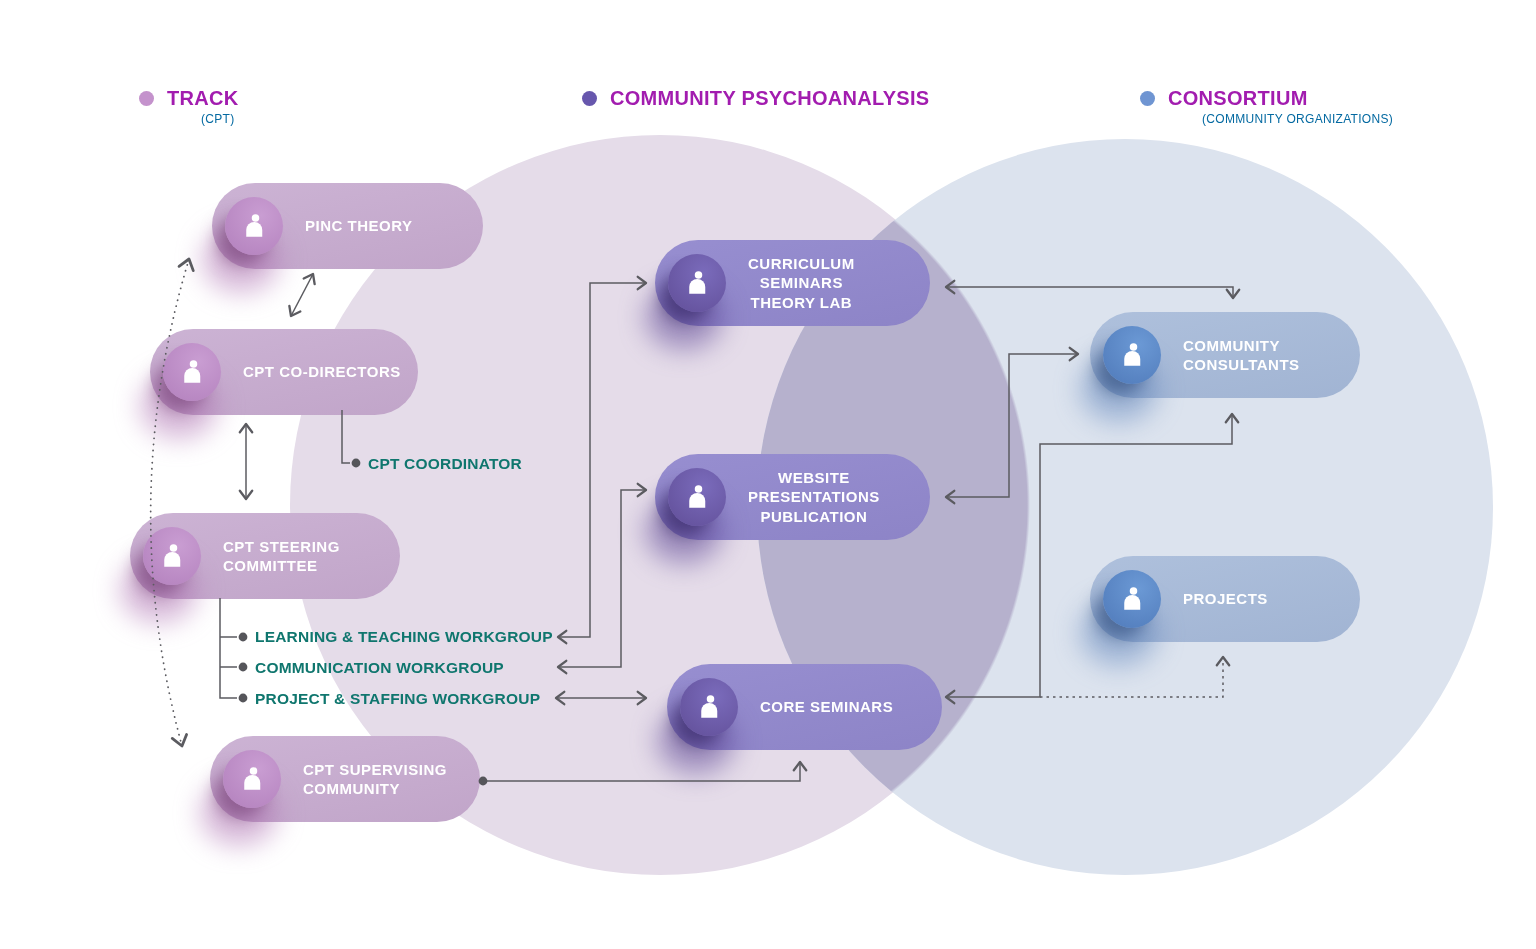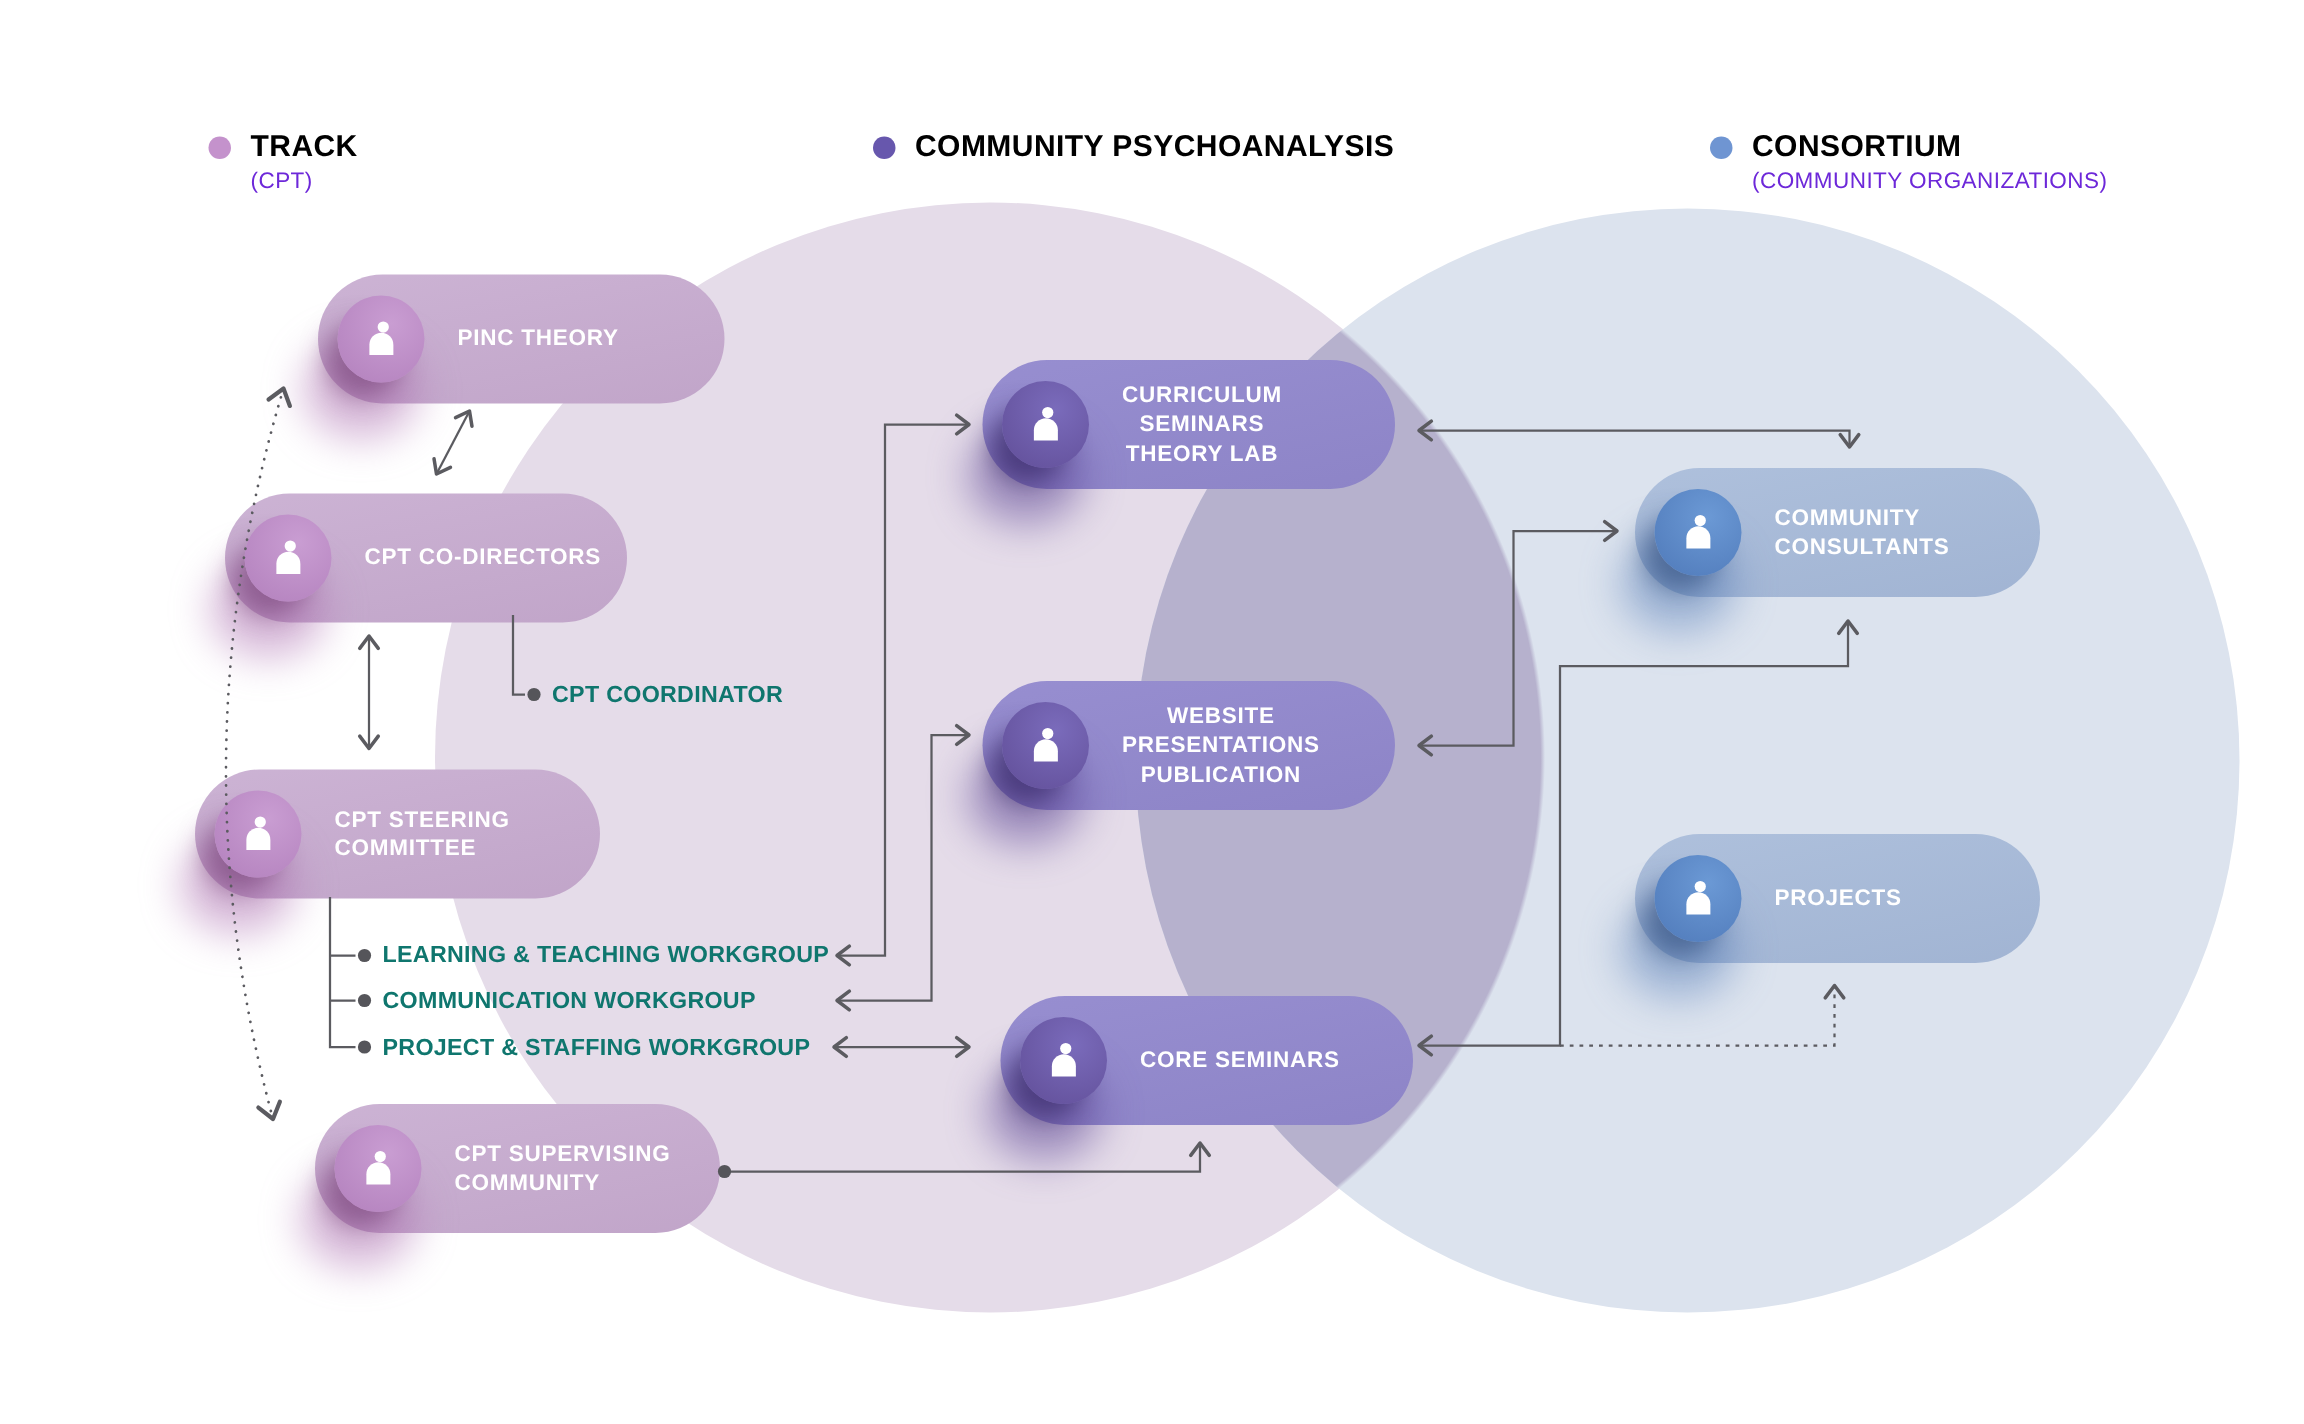--- a/index.html
+++ b/index.html
@@ -15,22 +15,22 @@
   .venn-right { left:757px; top:139px; width:736px; height:736px; background:#dce3ee; }
   .venn-lens  {
     position:absolute; inset:0;
     background:radial-gradient(370px at 660px 505px, #b6b1cd 367px, rgba(182,177,205,0) 370px);
     clip-path:circle(368px at 1125px 507px);
   }
 
   
   .legend-item { position:absolute; display:flex; gap:13px; align-items:flex-start; z-index:5; }
   .legend-dot { width:15px; height:15px; border-radius:50%; margin-top:5px; flex:0 0 auto; }
-  .legend-title { font-size:20px; font-weight:bold; color:#000000; letter-spacing:.3px; line-height:1.2; }
-  .legend-sub { font-size:15px; color:#6d28d9; letter-spacing:.3px; margin-top:2px; }
+  .legend-title { font-size:20px; font-weight:bold; color:#a21caf; letter-spacing:.3px; line-height:1.2; }
+  .legend-sub { font-size:12px; color:#0369a1; letter-spacing:.3px; margin-top:2px;margin-left:34px; }
 
   
   .pill {
     position:absolute; height:86px; border-radius:43px; display:flex; align-items:center; z-index:2;
   }
   .pill::before { 
     content:""; position:absolute; left:-10px; bottom:-24px; width:78px; height:66px;
     border-radius:50%; filter:blur(13px); z-index:-1;
   }
   .pill.pink   { background:linear-gradient(168deg,#ccb3d4,#c1a5c9); }

